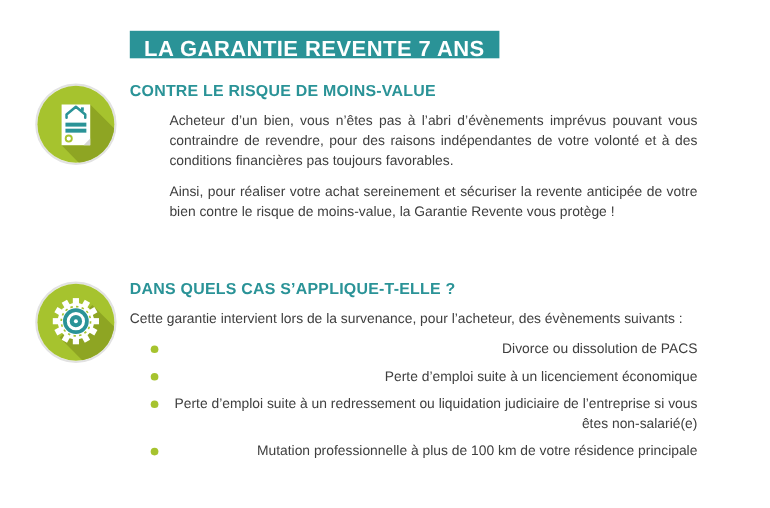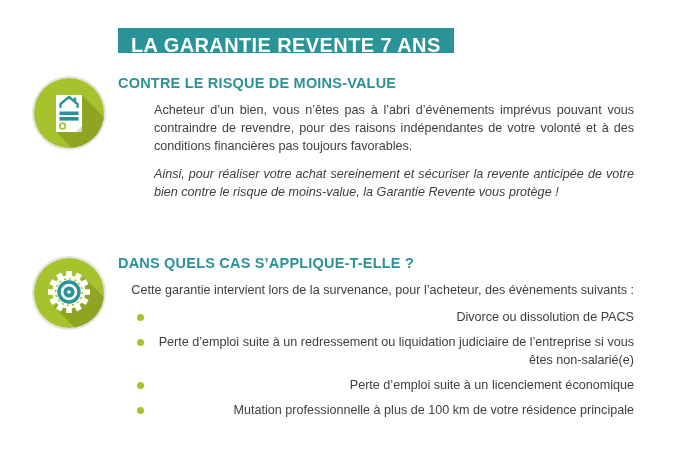--- a/index.html
+++ b/index.html
@@ -45,27 +45,26 @@
     letter-spacing: 0.2px;
     margin-bottom: 9px;
   }
   .para {
     font-size: 12.6px;
     line-height: 18px;
     text-align: justify;
     color: #3e3e3e;
     margin-left: 36px;
   }
-  .para + .para { margin-top: 10px; font-style: italic; }
+  .para + .para { margin-top: 10px; }
 
   .intro {
     font-size: 12.6px;
     line-height: 18px;
     color: #3e3e3e;
-    text-align: right;
   }
 
   ul.events {
     list-style: none;
     margin-top: 9px;
     text-align: right;
   }
   ul.events li {
     position: relative;
     padding-left: 34px;
@@ -154,19 +153,19 @@
         <circle cx="38" cy="37" r="1.8" fill="#FFFFFF"></circle>
       </g>
     </svg>
   </div>
 
   <div class="textcol sec2">
     <div class="heading">DANS QUELS CAS S’APPLIQUE-T-ELLE ?</div>
     <p class="intro">Cette garantie intervient lors de la survenance, pour l’acheteur, des évènements suivants :</p>
     <ul class="events">
       <li>Divorce ou dissolution de PACS</li>
+      <li>Perte d’emploi suite à un licenciement économique</li>
       <li>Perte d’emploi suite à un redressement ou liquidation judiciaire de l’entreprise si vous êtes non-salarié(e)</li>
-      <li>Perte d’emploi suite à un licenciement économique</li>
       <li>Mutation professionnelle à plus de 100 km  de votre résidence principale</li>
     </ul>
   </div>
 
 </div>
 
 </body></html>

